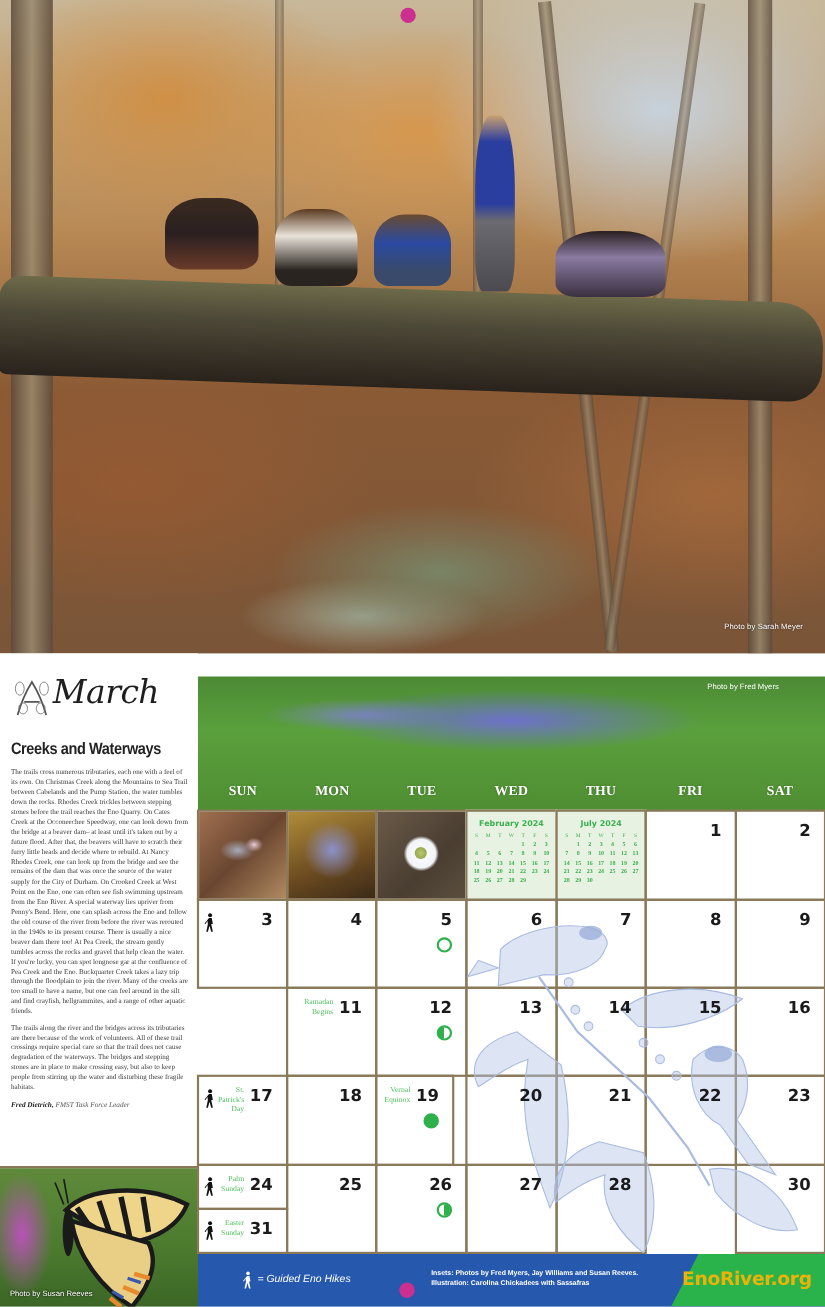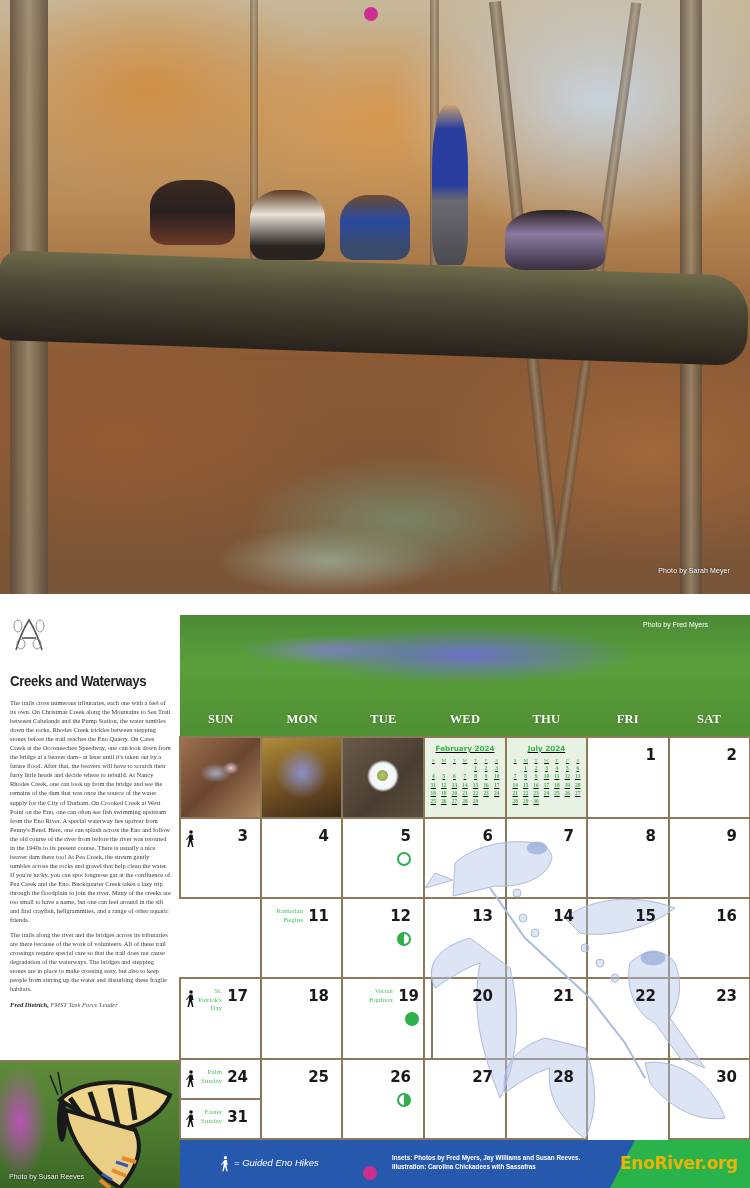--- a/index.html
+++ b/index.html
@@ -80,21 +80,21 @@
       linear-gradient(135deg,#a07050,#6a4630 50%,#b08a60); }
   .thumb.t2 { background:
       radial-gradient(circle at 40px 35px, rgba(140,150,220,0.9) 0, rgba(140,150,220,0) 26px),
       linear-gradient(160deg,#b08d3a,#6b4a20 60%,#3a2a18); }
   .thumb.t3 { background:
       radial-gradient(circle at 40px 38px, #fdfdfd 0, #f2f4f8 13px, rgba(230,235,240,0) 16px),
       linear-gradient(135deg,#6a5a48,#4a3e32 60%,#5a4e3e); }
   .thumb.t3::after { content:""; position:absolute; left:34px; top:32px; width:11px; height:11px; border-radius:50%;
     background: radial-gradient(circle,#b8c870,#8a9a40); }
 
-  .mini { background: #e7f2e3; padding: 6px 3px 0 3px; text-decoration: underline; }
+  .mini { background: #e7f2e3; padding: 6px 3px 0 3px; }
   .mini .mt { text-align: center; color: #3cb04e; font-family: "DejaVu Sans", sans-serif; font-weight: bold; font-size: 7.2px; margin-bottom: 3px; }
   .mini table { width: 100%; border-collapse: collapse; }
   .mini td { text-align: center; font-family: "Liberation Serif", serif; font-size: 5.4px; color: #3cb04e; height: 8.2px; font-weight: bold; }
   .mini tr.hd td { color: #3cb04e; font-weight: normal; font-size: 5px; }
 
   .illustration { position: absolute; left: 425px; top: 818px; width: 325px; height: 321px; pointer-events: none; z-index: 2; }
 
   
   .footer { position: absolute; left: 180px; top: 1140px; width: 570px; height: 48px; background: #2659ad; overflow: hidden; }
   .footer .green { position: absolute; right: 0; top: 0; width: 140px; height: 48px; background: #2ab34a;
@@ -127,20 +127,23 @@
 
 <div class="left">
   <svg class="orchid" viewBox="0 0 34 36">
     <path d="M4 34 C8 20 12 12 17 4 C22 12 26 20 30 34" fill="none" stroke="#555" stroke-width="1.6"></path>
     <path d="M10 22 L24 22" stroke="#555" stroke-width="1.6"></path>
     <ellipse cx="6" cy="10" rx="4" ry="6" fill="none" stroke="#777" stroke-width="0.8"></ellipse>
     <ellipse cx="28" cy="10" rx="4" ry="6" fill="none" stroke="#777" stroke-width="0.8"></ellipse>
     <ellipse cx="9" cy="28" rx="4" ry="5" fill="none" stroke="#777" stroke-width="0.8"></ellipse>
     <ellipse cx="25" cy="28" rx="4" ry="5" fill="none" stroke="#777" stroke-width="0.8"></ellipse>
   </svg>
+  <div class="month-title">
+    <span style="padding-left:38px">March</span>
+  </div>
   <div class="section-title">Creeks and Waterways</div>
   <div class="body-text">
     <p>The trails cross numerous tributaries, each one with a feel of its own. On Christmas Creek along the Mountains to Sea Trail between Cabelands and the Pump Station, the water tumbles down the rocks. Rhodes Creek trickles between stepping stones before the trail reaches the Eno Quarry. On Cates Creek at the Occoneechee Speedway, one can look down from the bridge at a beaver dam– at least until it's taken out by a future flood. After that, the beavers will have to scratch their furry little heads and decide where to rebuild. At Nancy Rhodes Creek, one can look up from the bridge and see the remains of the dam that was once the source of the water supply for the City of Durham. On Crooked Creek at West Point on the Eno, one can often see fish swimming upstream from the Eno River. A special waterway lies upriver from Penny's Bend. Here, one can splash across the Eno and follow the old course of the river from before the river was rerouted in the 1940s to its present course. There is usually a nice beaver dam there too! At Pea Creek, the stream gently tumbles across the rocks and gravel that help clean the water. If you're lucky, you can spot longnose gar at the confluence of Pea Creek and the Eno. Buckquarter Creek takes a lazy trip through the floodplain to join the river. Many of the creeks are too small to have a name, but one can feel around in the silt and find crayfish, hellgrammites, and a range of other aquatic friends.</p>
     <p>The trails along the river and the bridges across its tributaries are there because of the work of volunteers. All of these trail crossings require special care so that the trail does not cause degradation of the waterways. The bridges and stepping stones are in place to make crossing easy, but also to keep people from stirring up the water and disturbing these fragile habitats.</p>
     <div class="byline">
       <b>Fred Dietrich,</b>
       <i>FMST Task Force Leader</i>
     </div>
   </div>
 </div>
@@ -358,21 +361,21 @@
     <svg class="hiker" viewBox="0 0 11 18">
         <circle cx="6" cy="2" r="1.8" fill="#111"></circle>
         <path d="M5 4.5 L7.5 4.5 L8.5 10 L7 10 L8.5 17 L7 17 L5.5 11.5 L4 17 L2.5 17 L4 10 L3.5 7 L2 10 L1 9.5 Z" fill="#111"></path>
       </svg>
     <span class="note" style="width:32px">St. Patrick's Day</span>
     <span class="num">17</span>
   </div>
   <div class="cell" style="left:81px;top:241px;width:83px;height:83px">
     <span class="num">18</span>
   </div>
-  <div class="cell" style="left:162px;top:241px;width:92px;height:83px">
+  <div class="cell" style="left:162px;top:241px;width:72px;height:83px">
     <span class="note" style="width:34px">Vernal Equinox</span>
     <span class="num">19</span>
     <span class="moon full"></span>
   </div>
   <div class="cell" style="left:244px;top:241px;width:84px;height:83px">
     <span class="num">20</span>
   </div>
   <div class="cell" style="left:326px;top:241px;width:83px;height:83px">
     <span class="num">21</span>
   </div>

